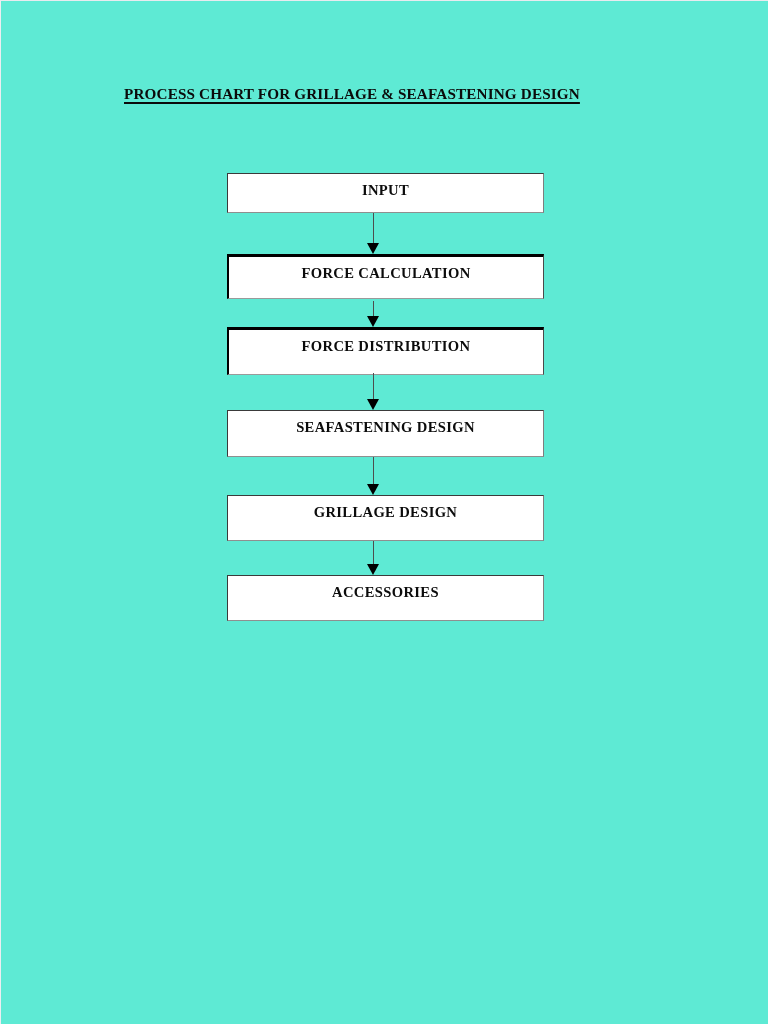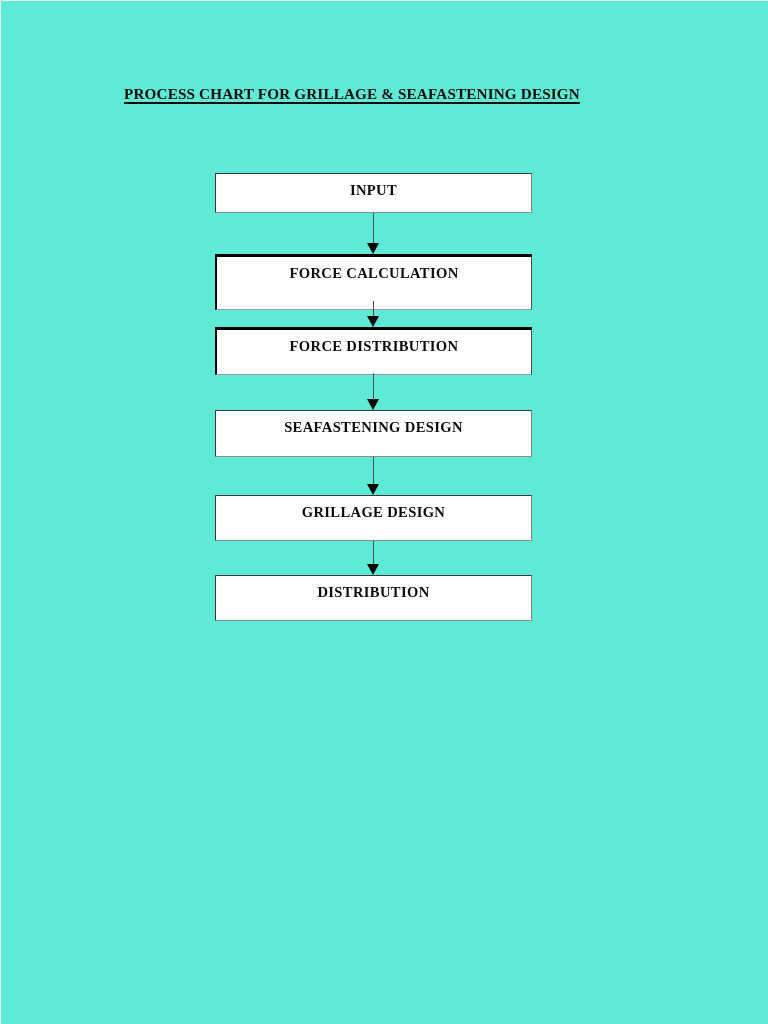--- a/index.html
+++ b/index.html
@@ -47,21 +47,21 @@
   
   #flow {
     position: absolute;
     left: 214px;
     top: 172px;
     width: 317px;
   }
 
   .node {
     position: absolute;
-    left: 0;
+    left: 12px;
     width: 317px;
     box-sizing: border-box;
     background: #ffffff;
     border: 1px solid #2b2b2b;
   }
   .node.heavy {
     border-top: 3px solid #000000;
     border-left: 2.5px solid #000000;
     border-right: 1px solid #4a4a4a;
     border-bottom: 1px solid #9a9a9a;
@@ -119,21 +119,21 @@
 
     <div class="node light" style="top:0px; height:40px;">
       <div class="node-label">INPUT</div>
     </div>
 
     <div class="connector" style="top:40px; height:41px;">
       <div class="stem" style="height:30px;"></div>
       <div class="head" style="top:30px;"></div>
     </div>
 
-    <div class="node heavy" style="top:81px; height:56px;">
+    <div class="node heavy" style="top:81px; height:45px;">
       <div class="node-label">FORCE CALCULATION</div>
     </div>
 
     <div class="connector" style="top:128px; height:26px;">
       <div class="stem" style="height:15px;"></div>
       <div class="head" style="top:15px;"></div>
     </div>
 
     <div class="node heavy" style="top:154px; height:48px;">
       <div class="node-label">FORCE DISTRIBUTION</div>
@@ -156,17 +156,17 @@
     <div class="node light" style="top:322px; height:46px;">
       <div class="node-label">GRILLAGE DESIGN</div>
     </div>
 
     <div class="connector" style="top:368px; height:34px;">
       <div class="stem" style="height:23px;"></div>
       <div class="head" style="top:23px;"></div>
     </div>
 
     <div class="node light" style="top:402px; height:46px;">
-      <div class="node-label">DISTRIBUTION</div>
+      <div class="node-label">ACCESSORIES</div>
     </div>
 
   </div>
 </div>
 
 </body></html>

